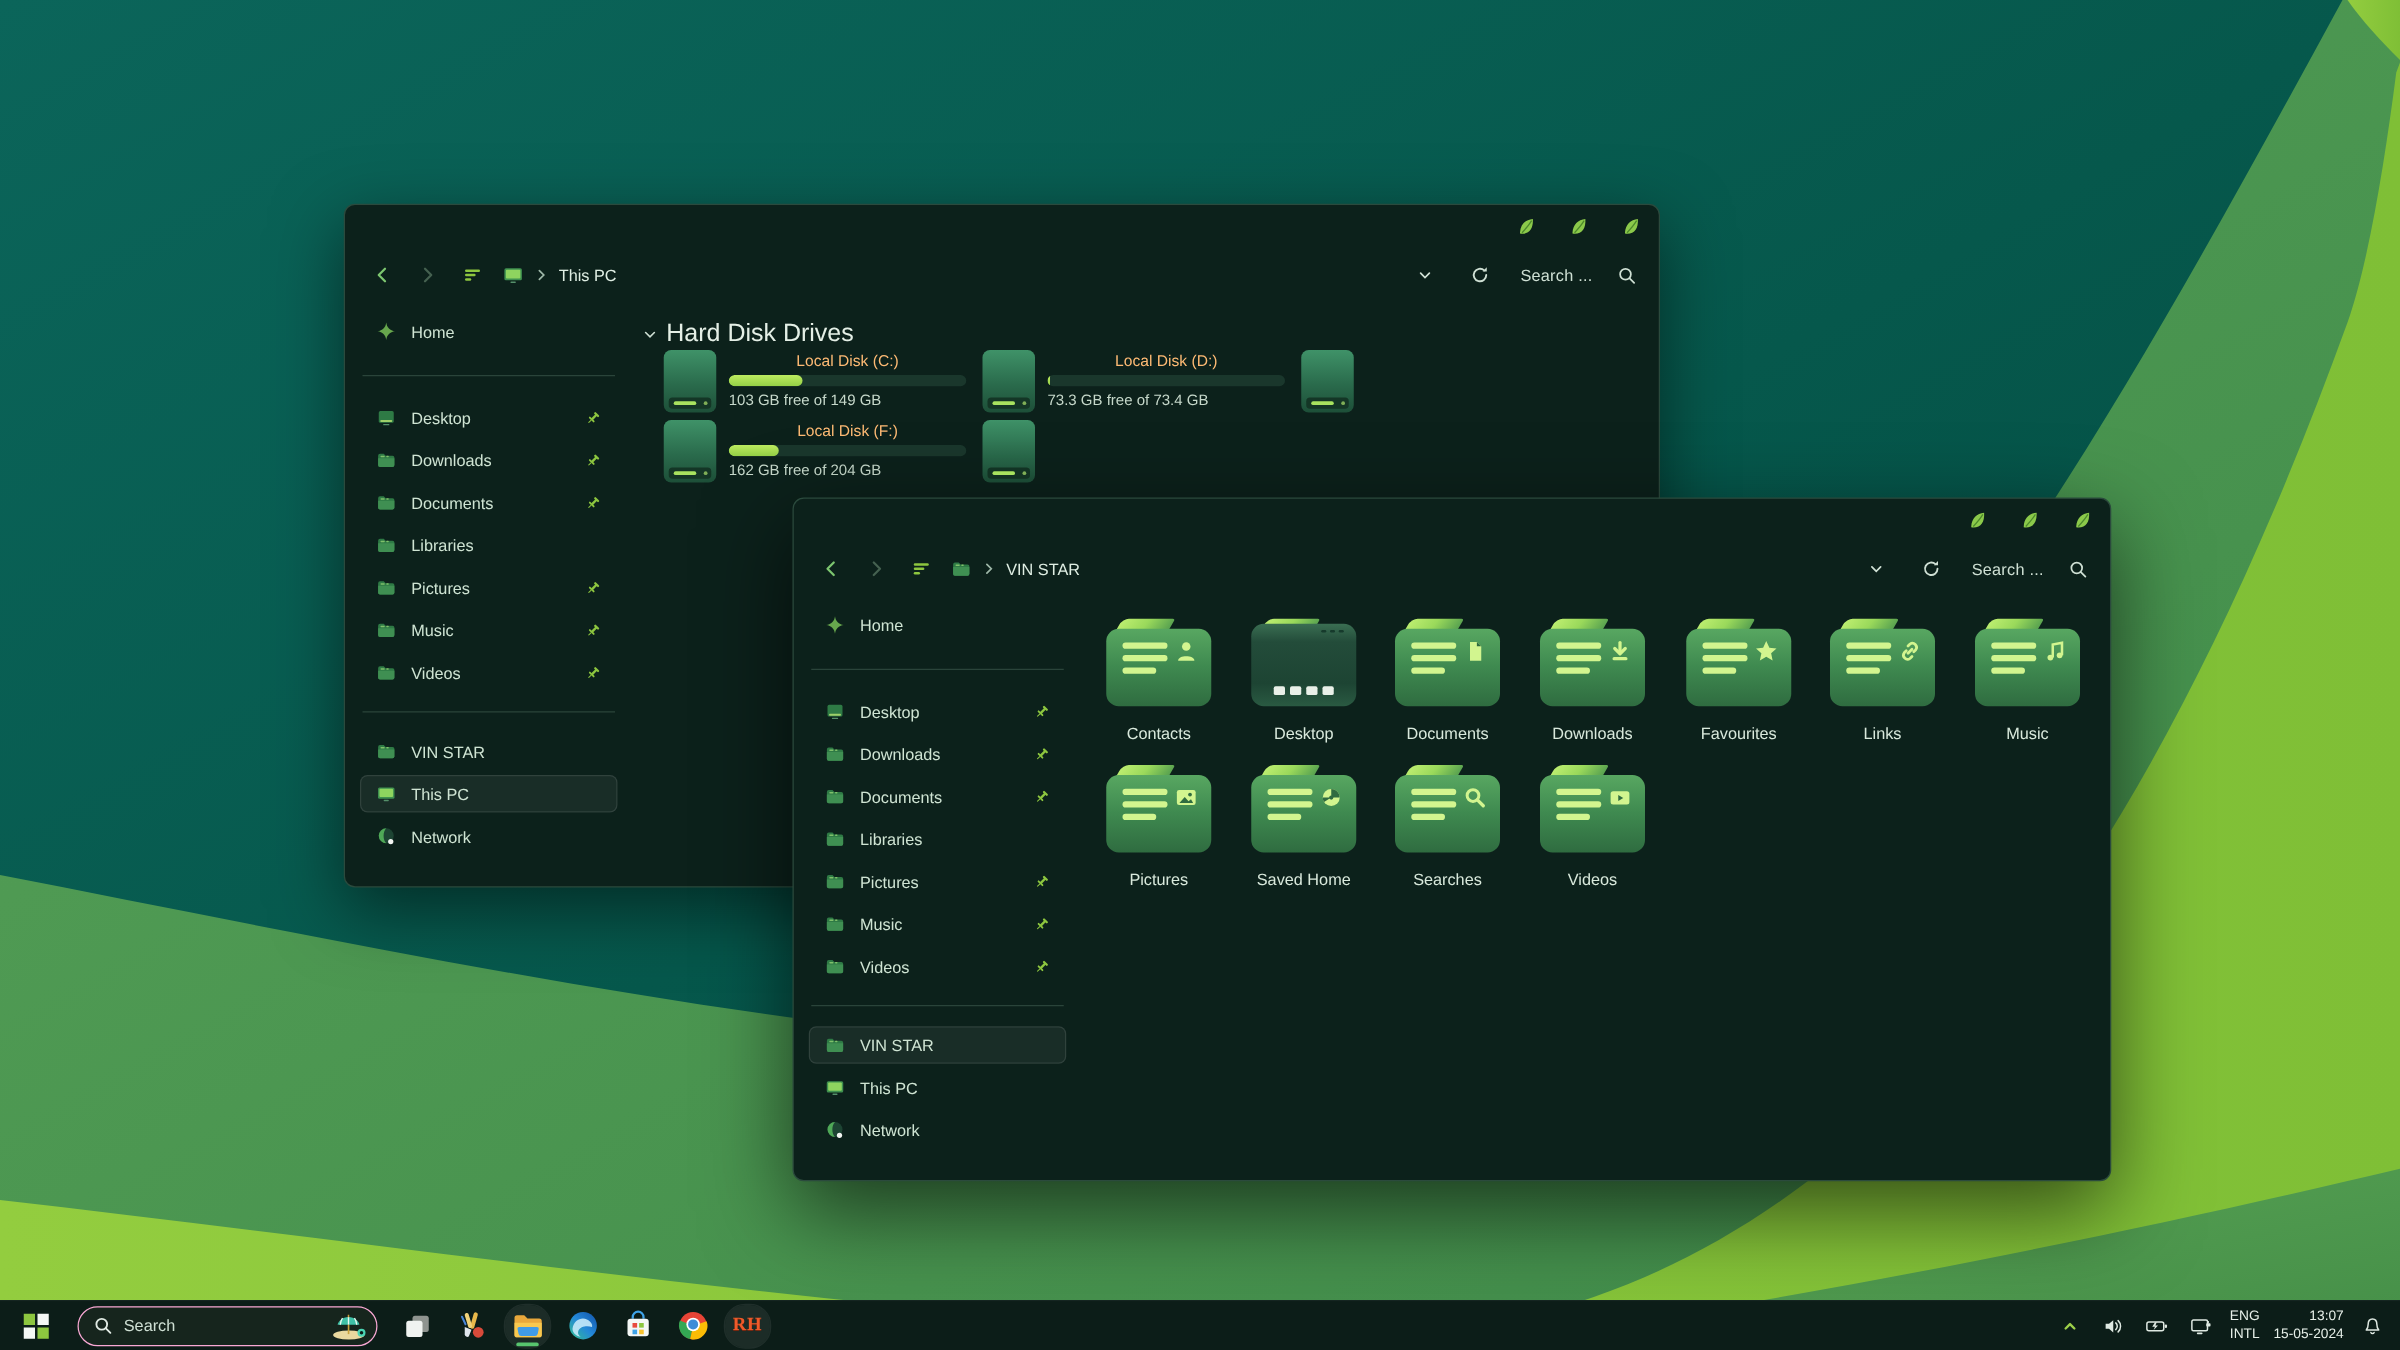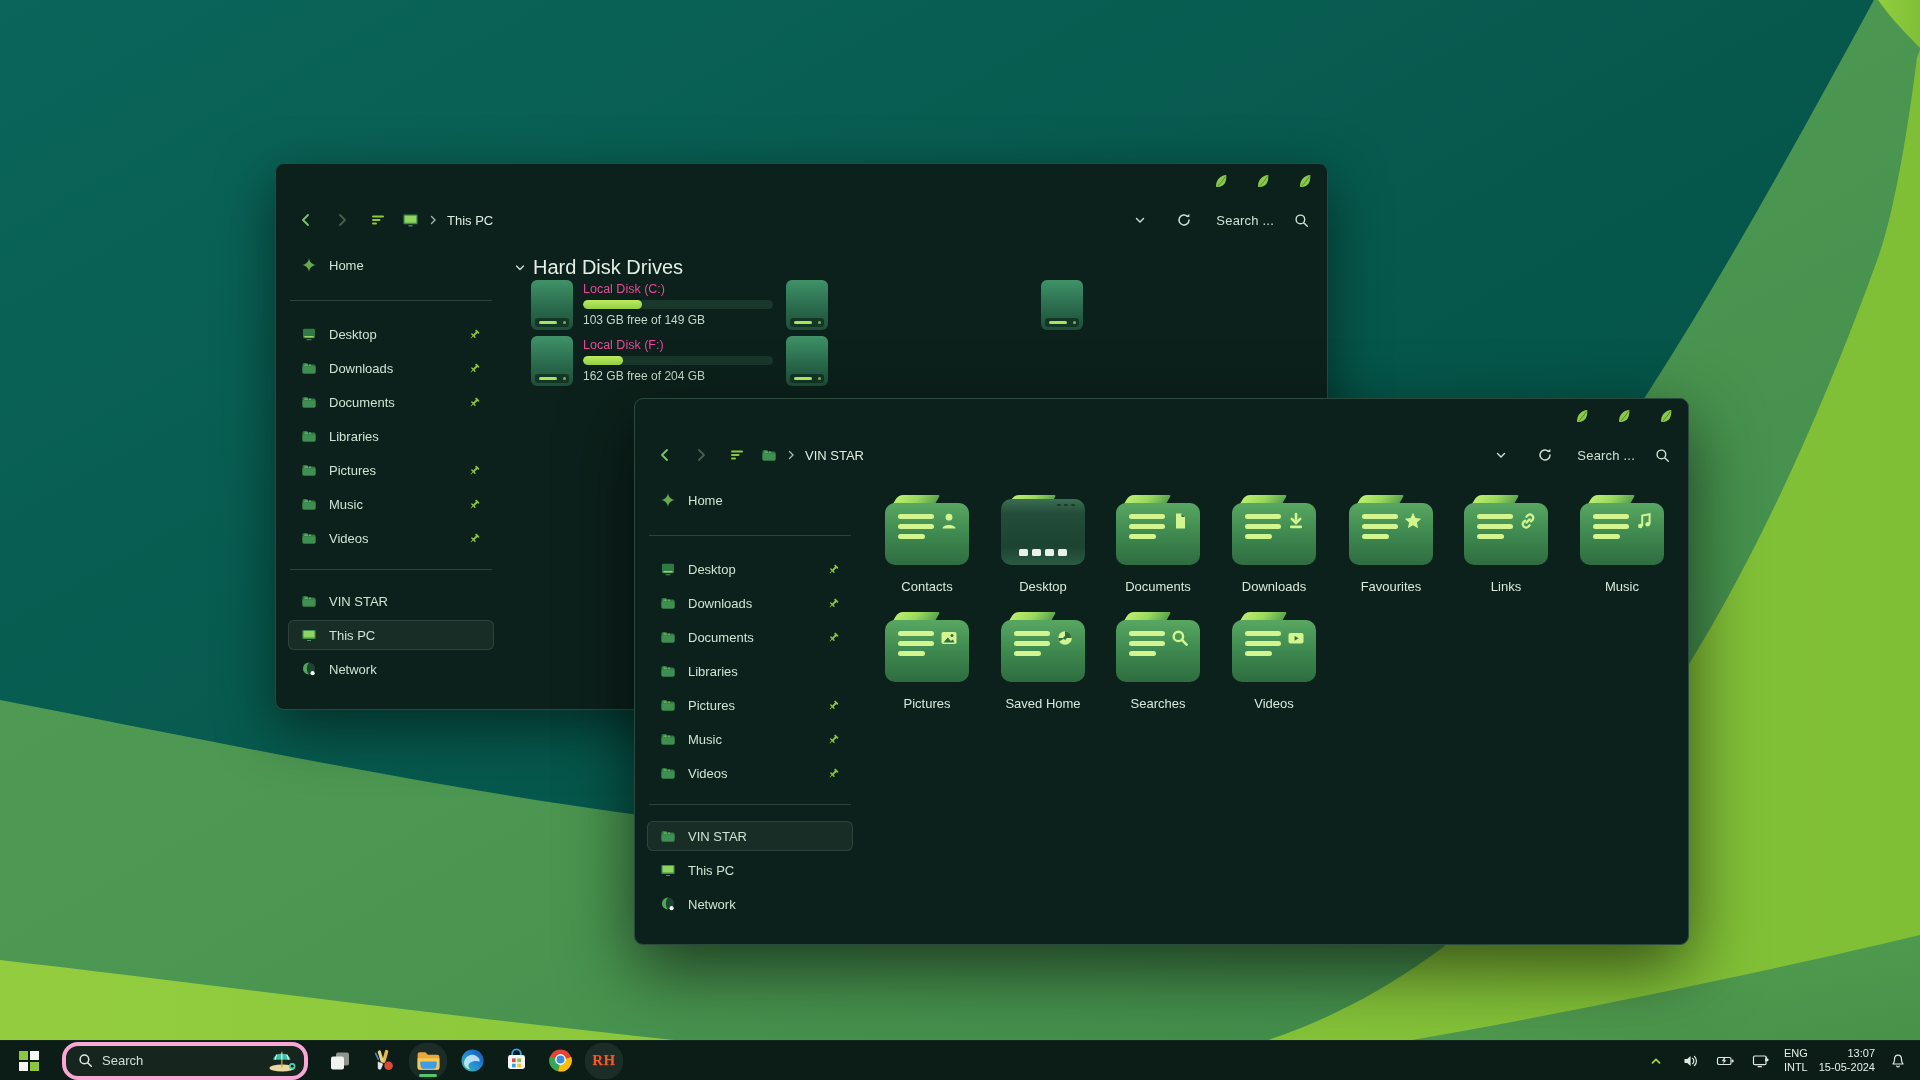--- a/index.html
+++ b/index.html
@@ -31,21 +31,21 @@
   .sdiv2{height:1px;background:#2a443a;margin:16px 2px 16px 2px;}
   
   .secthead{position:absolute;left:238px;top:92px;display:flex;align-items:center;gap:7px;color:#e4efe6;font-size:20px;}
   .drive{position:absolute;width:250px;height:52px;display:flex;gap:10px;cursor:pointer;}
   .hdd{width:42px;height:50px;border-radius:6px;margin-top:2px;position:relative;flex:0 0 42px;
     background:linear-gradient(180deg,#3f9268 0%,#2a6b4c 55%,#1d4f38 100%);}
   .hdd::after{content:"";position:absolute;left:4px;right:4px;bottom:3px;height:9px;border-radius:3px;background:#143626;}
   .hddled{position:absolute;left:8px;bottom:6px;width:18px;height:3px;border-radius:2px;background:#a8e35f;z-index:1;}
   .hdddot{position:absolute;right:7px;bottom:6px;width:3px;height:3px;border-radius:50%;background:#7fae57;z-index:1;}
   .dinfo{display:flex;flex-direction:column;justify-content:center;gap:4px;}
-  .dname{color:#ec4899;font-size:12.5px;}
+  .dname{color:#fdba74;font-size:12.5px;text-align:center;}
   .dtrack{width:190px;height:9px;border-radius:4.5px;background:#1a372c;overflow:hidden;}
   .dfill{height:100%;border-radius:4.5px;background:linear-gradient(180deg,#bdeb60,#93cf45);}
   .dfree{color:#c6d8ca;font-size:12px;}
   
   .fold{position:absolute;width:114px;display:flex;flex-direction:column;align-items:center;cursor:pointer;}
   .ficon{position:relative;width:84px;height:70px;}
   .ftab{position:absolute;top:0;left:8px;width:42px;height:18px;transform:skewX(-30deg);
     border-radius:5px 2px 0 0;background:linear-gradient(105deg,#bdee70 0%,#9ad95b 48%,#4f9a4e 100%);}
   .fbody{position:absolute;top:8px;left:0;width:84px;height:62px;border-radius:10px;
     background:linear-gradient(180deg,#58a761 0%,#3f8a50 48%,#2f6c40 100%);}
@@ -61,21 +61,21 @@
 
   
   .taskbar{position:absolute;left:0;right:0;bottom:0;height:40px;background:#0c1d18;
     border-top:1px solid rgba(255,255,255,.04);display:flex;align-items:center;padding:0 10px 0 14px;box-sizing:border-box;}
   .startbtn{width:30px;height:30px;border:none;background:none;display:flex;align-items:center;justify-content:center;cursor:pointer;}
   .startgrid{width:20px;height:20px;display:grid;grid-template-columns:9px 9px;grid-template-rows:9px 9px;gap:2px;}
   .startgrid span:nth-child(1){background:#8dc63f;}
   .startgrid span:nth-child(2){background:#f4f7f4;}
   .startgrid span:nth-child(3){background:#f4f7f4;}
   .startgrid span:nth-child(4){background:#8dc63f;}
-  .searchpill{margin-left:18px;width:220px;height:30px;border-radius:16px;background:#16251d;border:4px solid #f9a8d4;
+  .searchpill{margin-left:18px;width:220px;height:30px;border-radius:16px;background:#16251d;border:1px solid #f9a8d4;
     display:flex;align-items:center;padding:0 6px 0 12px;gap:9px;cursor:text;}
   .searchpill .stext{color:#cfe0d4;font-size:13px;flex:1;}
   .apps{display:flex;align-items:center;gap:8px;margin-left:14px;}
   .app{width:36px;height:34px;border:none;background:none;border-radius:16px;display:flex;align-items:center;justify-content:center;cursor:pointer;position:relative;}
   .app.tile{background:rgba(255,255,255,.065);outline:1px solid rgba(255,255,255,.08);}
   .app .underline{position:absolute;bottom:1px;left:50%;transform:translateX(-50%);width:18px;height:3px;border-radius:2px;background:#57c46e;}
   .rhtxt{font-size:15px;font-weight:bold;color:#ef5a2a;text-shadow:0 1px 0 #7a2810;letter-spacing:.5px;
     font-family:"Liberation Serif","DejaVu Serif",serif;}
   .tray{margin-left:auto;display:flex;align-items:center;gap:11px;}
   .trayico{width:24px;height:24px;border:none;background:none;display:flex;align-items:center;justify-content:center;cursor:pointer;padding:0;}
@@ -391,20 +391,27 @@
                 <div class="dfill" style="width: 31%;"></div>
               </div>
               <div class="dfree">103 GB free of 149 GB</div>
             </div>
           </div>
           <div class="drive" style="left: 510px; top: 114px;">
             <div class="hdd">
               <span class="hddled"></span>
               <span class="hdddot"></span>
             </div>
+            <div class="dinfo">
+              <div class="dname">Local Disk (D:)</div>
+              <div class="dtrack">
+                <div class="dfill" style="width: 1%;"></div>
+              </div>
+              <div class="dfree">73.3 GB free of 73.4 GB</div>
+            </div>
           </div>
           <div class="drive" style="left: 765px; top: 114px;">
             <div class="hdd">
               <span class="hddled"></span>
               <span class="hdddot"></span>
             </div>
           </div>
           <div class="drive" style="left: 255px; top: 170px;">
             <div class="hdd">
               <span class="hddled"></span>

